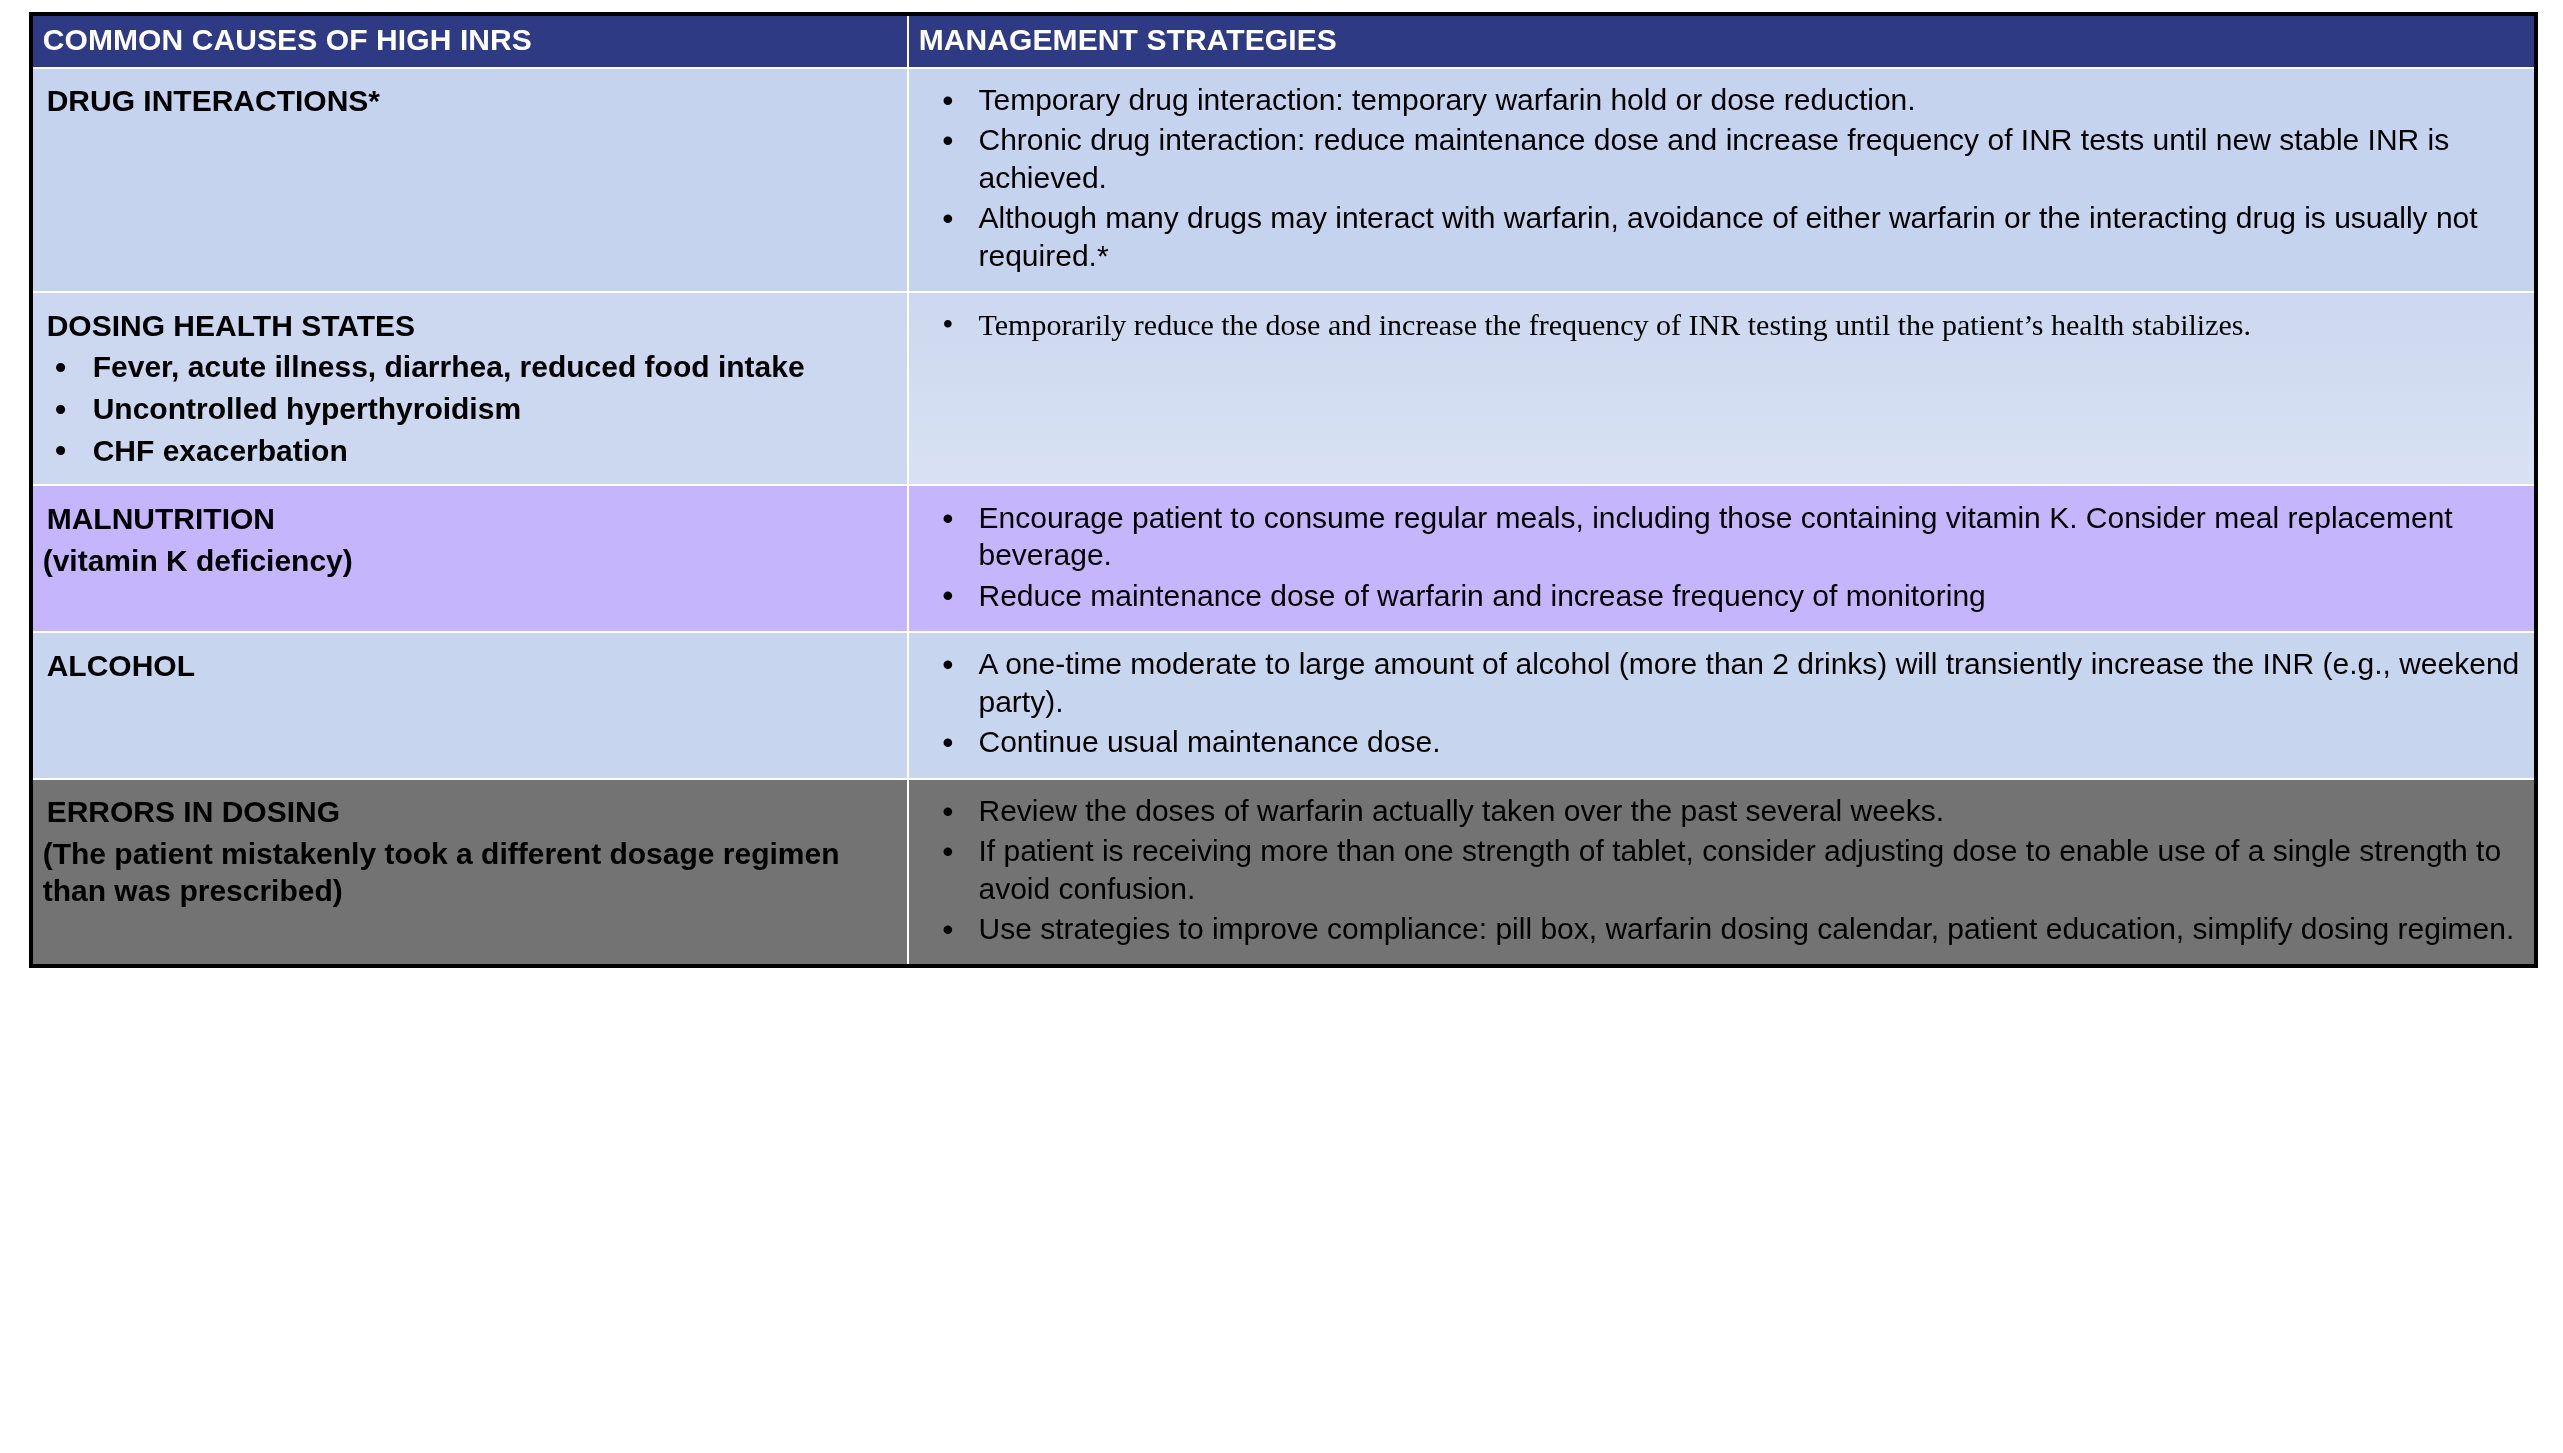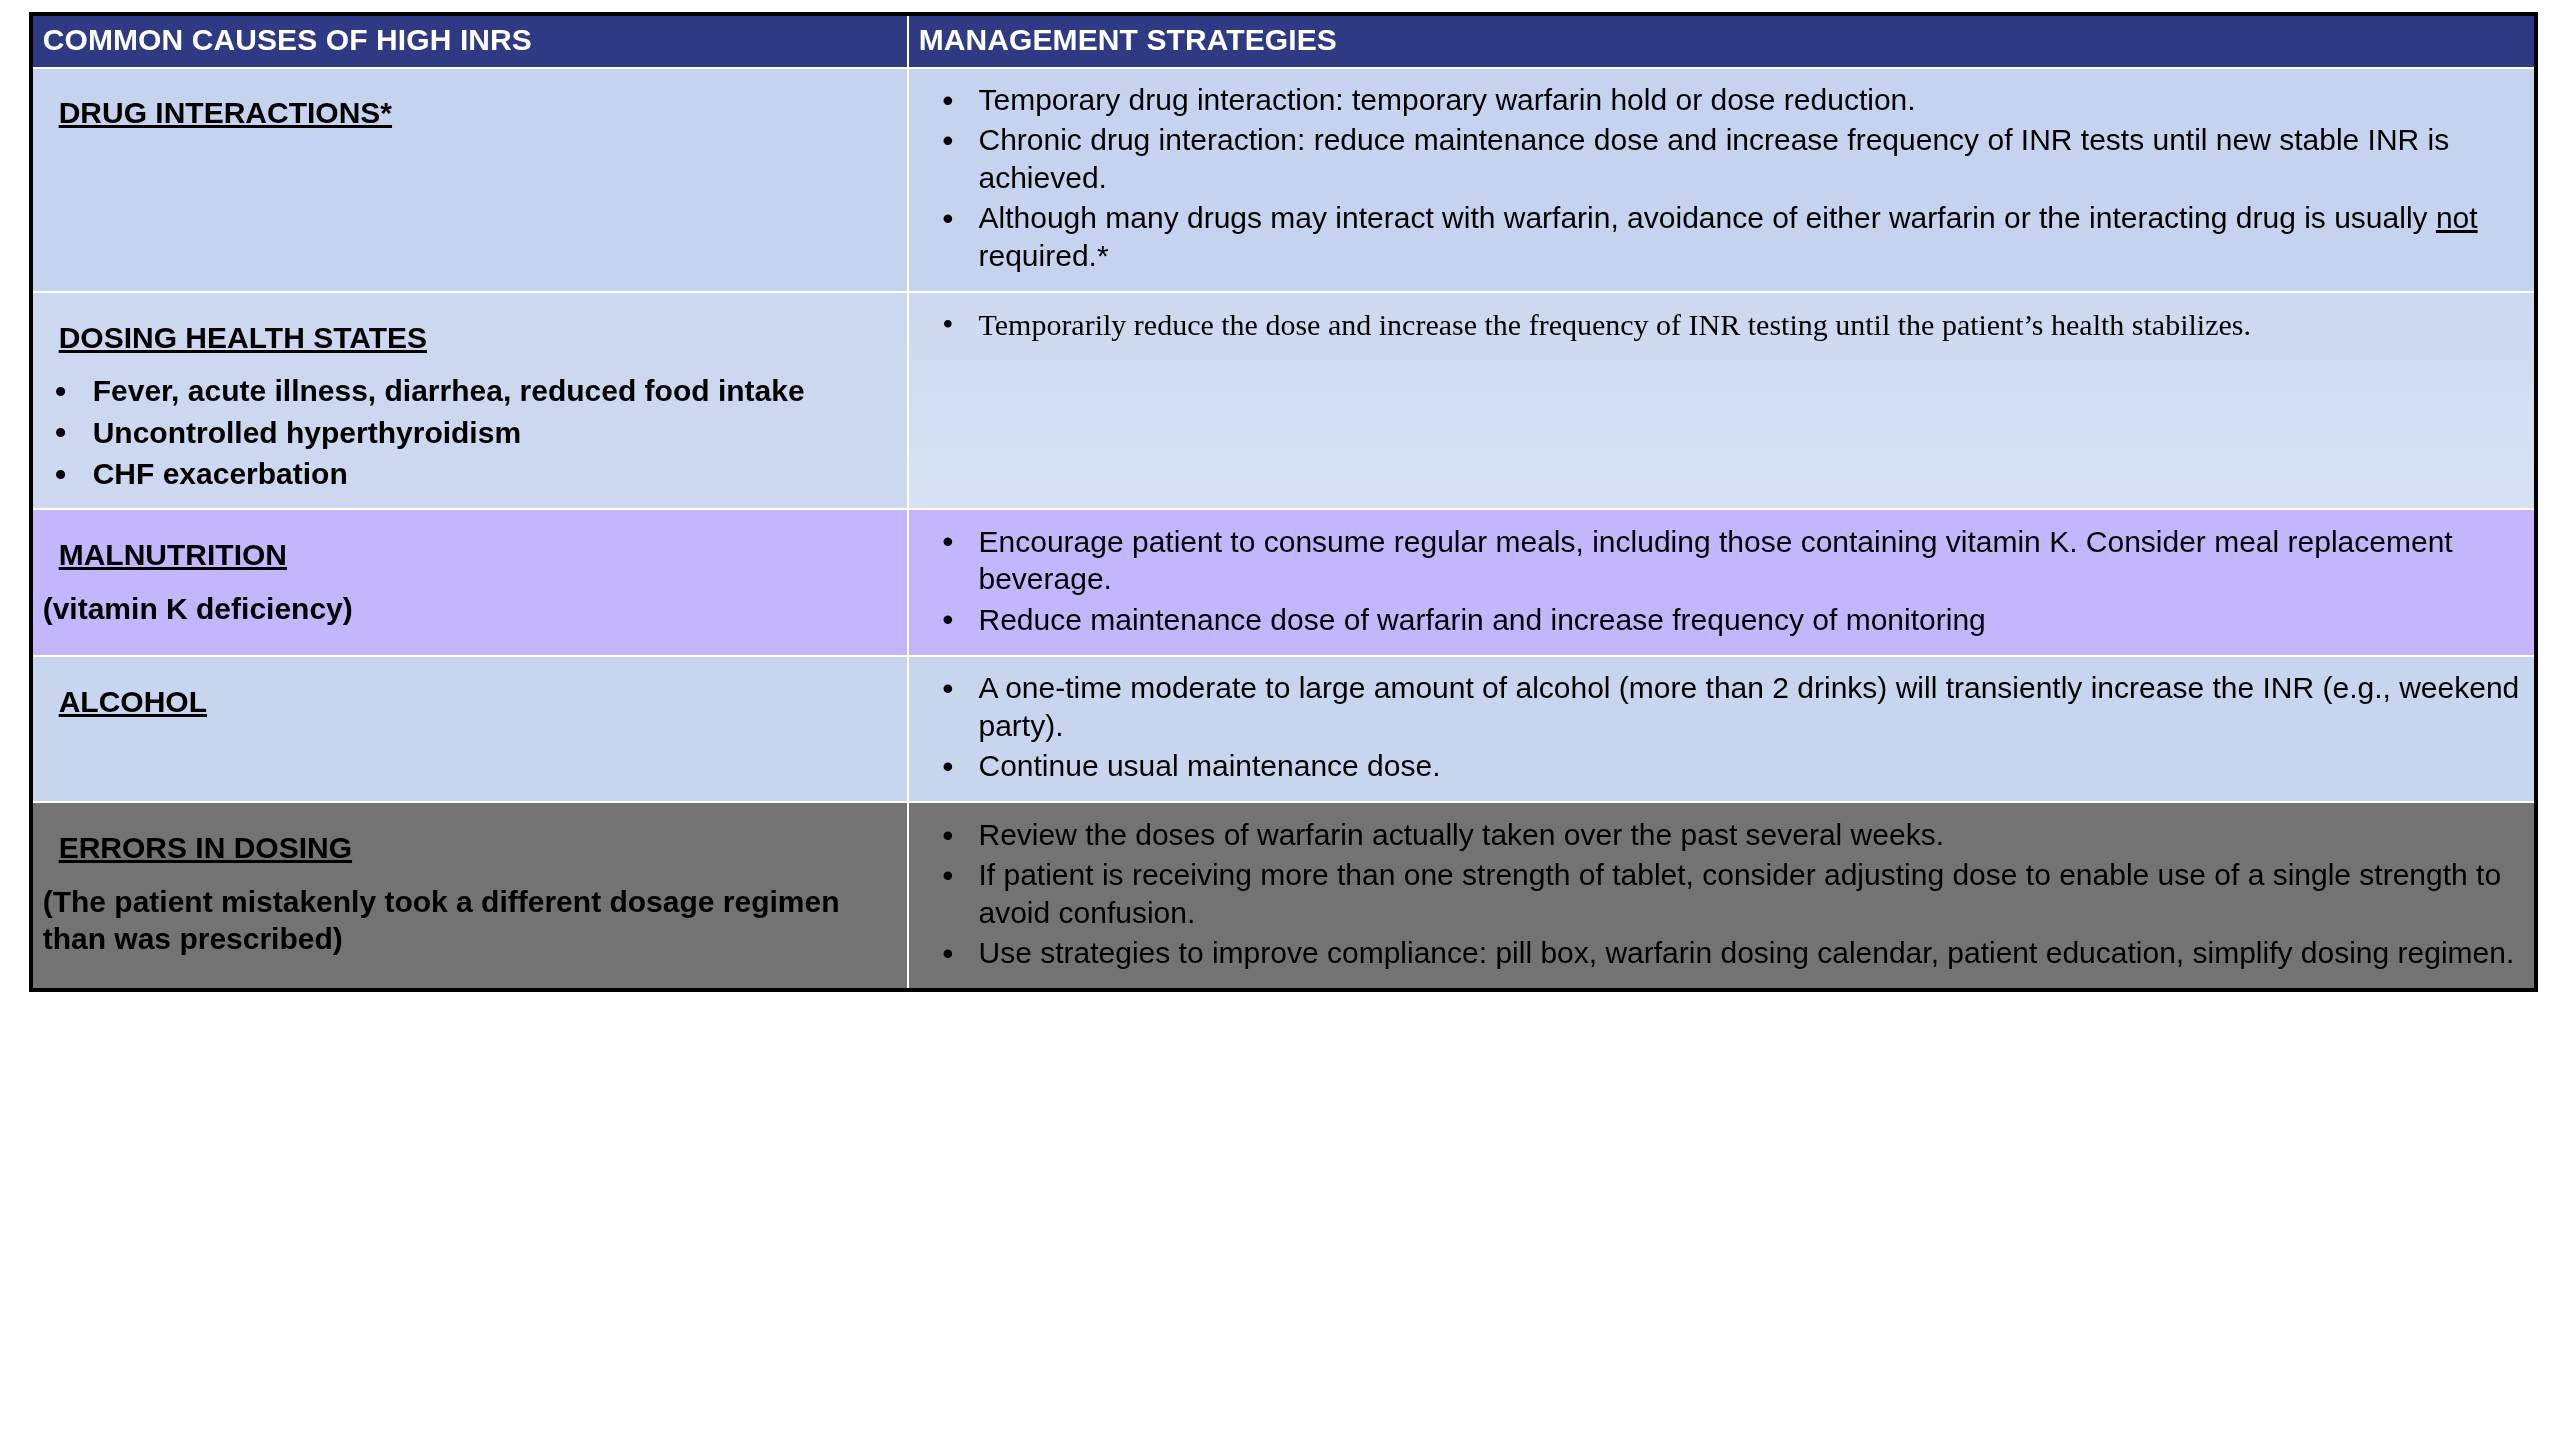--- a/index.html
+++ b/index.html
@@ -63,22 +63,21 @@
   tbody tr.r3 td { background: #c8d5ef; }
   tbody tr.r4 td { background: #737373; }
 
   tbody tr.r1 td.mgmt {
     background: linear-gradient(to bottom, #ccd8ef 0%, #d9e2f4 100%);
     font-family: Liberation Serif, serif;
   }
 
   .cause-title {
     display: block;
-    margin: 16px;
-    text-decoration: underline;
+    margin: 4px;
   }
   .cause-sub {
     display: block;
     font-weight: bold;
     margin: 0;
   }
   ul.blist {
     list-style: none;
     margin: 2.8px 0 0 0;
     padding: 0;
@@ -99,21 +98,21 @@
   td.cause ul.blist > li {
     padding-left: 50px;
     margin-top: 4.1px;
   }
   td.cause ul.blist > li::before {
     left: 12.4px;
   }
   td.mgmt ul.blist > li {
     margin-bottom: 2.8px;
   }
-  .u { text-decoration: underline; }
+  .u { }
 </style>
 </head>
 <body>
 
 <div class="table-wrap">
   <table class="inr-table">
     <colgroup>
       <col class="col-cause">
       <col class="col-mgmt">
     </colgroup>

